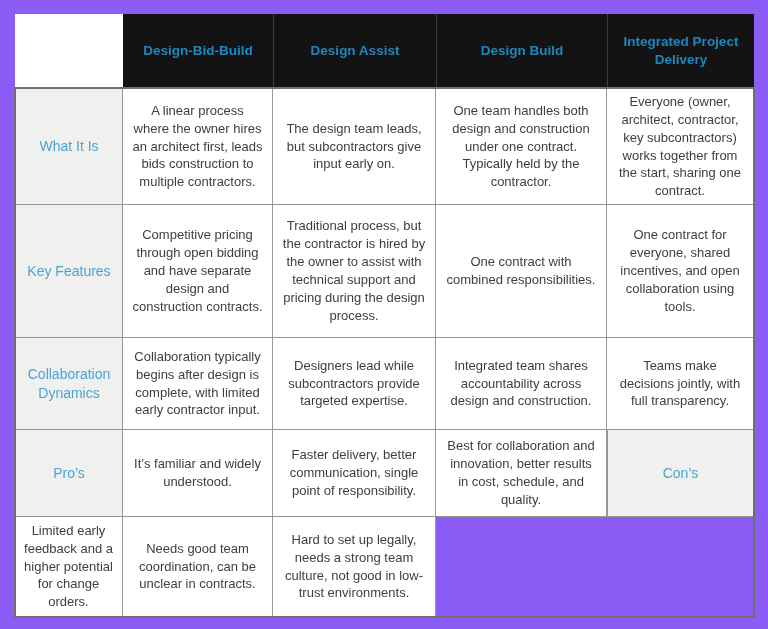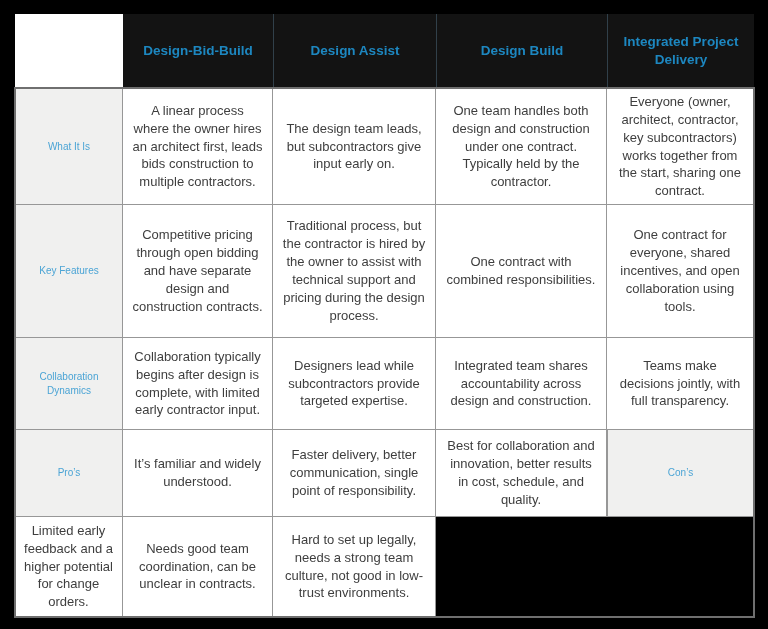--- a/index.html
+++ b/index.html
@@ -9,21 +9,21 @@
     --label-text:#4ba4d5;
     --body-text:#3e3e3e;
     --grid-line:#979797;
     --outer-line:#6f6f6f;
     --header-divider:#31404a;
   }
   html,body{margin:0;padding:0;background:#ffffff;}
   .canvas{
     position:relative;
     width:768px;height:629px;
-    background:#000000;
+    background:#8b5cf6;
     font-family:"Liberation Sans", sans-serif;
     overflow:hidden;
   }
   .grid{
     position:absolute;left:15px;top:14px;
     display:grid;
     grid-template-columns:108px 150px 163px 171px 147px;
     grid-template-rows:74px 117px 133px 92px 87px 100px;
   }
   .cell{
@@ -38,21 +38,21 @@
     color:var(--header-text);
     font-weight:bold;
     font-size:13.5px;
     line-height:1.3;
     padding:6px 12px;
   }
   .head + .head{border-left:1px solid var(--header-divider);}
   .label{
     background:var(--label-bg);
     color:var(--label-text);
-    font-size:10px;
+    font-size:14px;
     line-height:1.35;
     border-left:1px solid var(--grid-line);
   }
   .body{
     background:#ffffff;
     color:var(--body-text);
     font-size:13px;
     line-height:1.38;
   }
   .label,.body{

